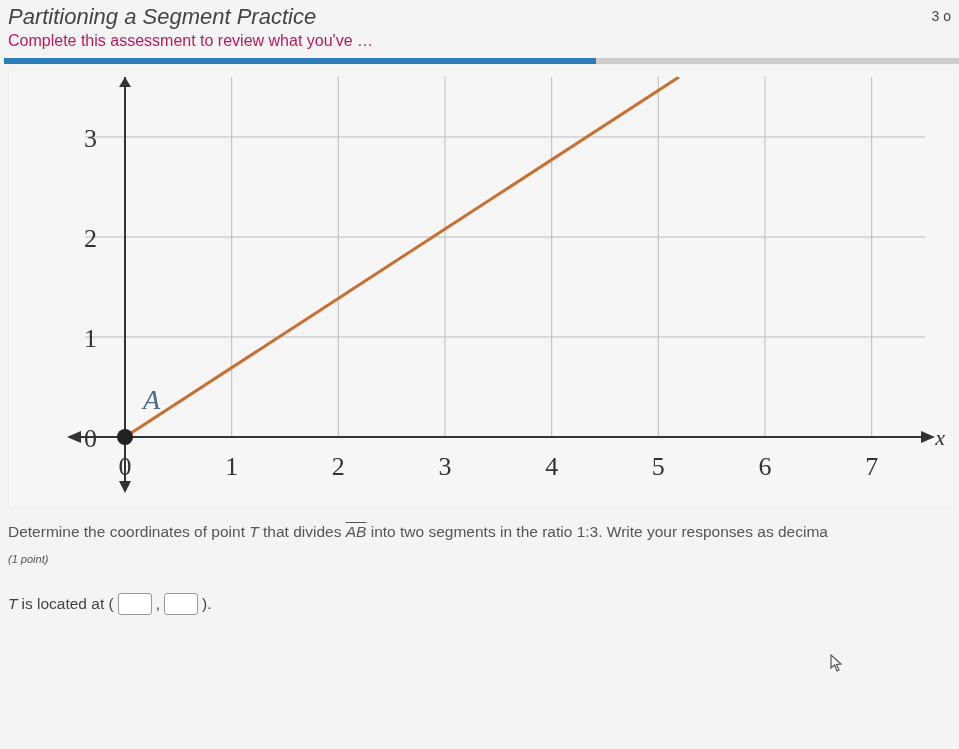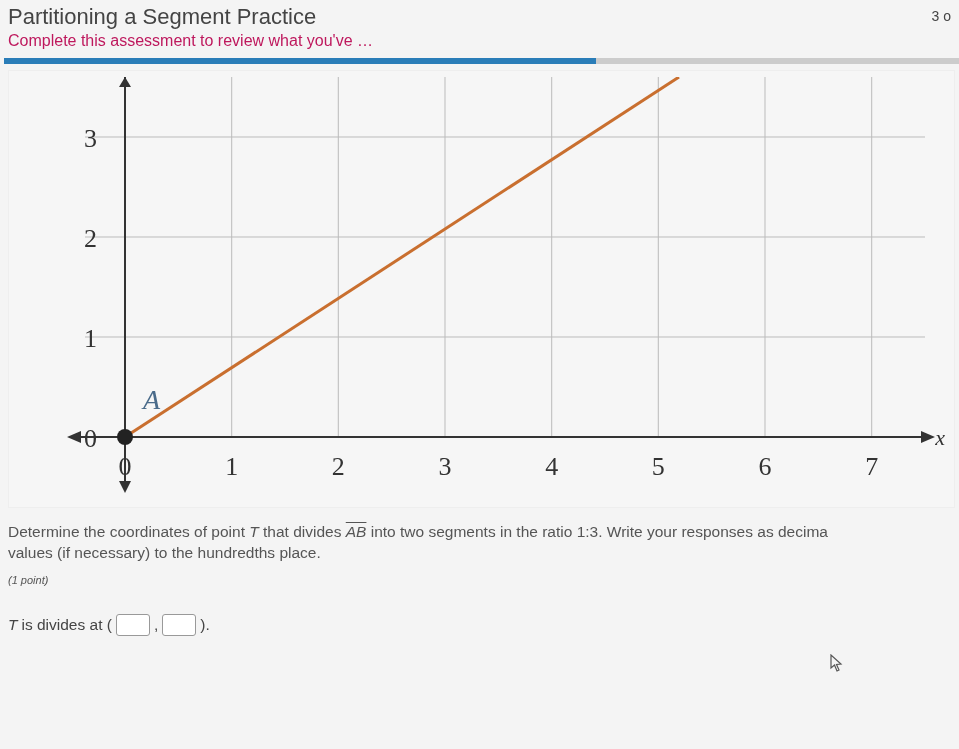--- a/index.html
+++ b/index.html
@@ -6,21 +6,21 @@
   body {
     font-family: Arial, Helvetica, sans-serif;
     background: #f4f4f4;
     color: #333;
     width: 959px;
     height: 749px;
     overflow: hidden;
     padding: 4px 0 0 4px;
   }
   .header { padding: 0 4px; }
-  .title { font-size: 22px; font-weight: 500; color: #444; }
+  .title { font-size: 22px; font-weight: 500; color: #444; font-style: italic; }
   .subtitle { font-size: 16px; color: #be185d; margin-top: 2px; }
   .top-right { position: absolute; top: 8px; right: 8px; font-size: 14px; color: #444; }
   .progress-track {
     margin-top: 8px;
     height: 6px;
     background: #ccc;
     width: 100%;
     position: relative;
   }
   .progress-fill {
@@ -129,28 +129,27 @@
     <text class="tick-label" x="643.3" y="398" text-anchor="middle">5</text>
     <text class="tick-label" x="750" y="398" text-anchor="middle">6</text>
     <text class="tick-label" x="856.7" y="398" text-anchor="middle">7</text>
 
     <text class="axis-label-x" x="930" y="368" text-anchor="end">x</text>
   </svg>
 </div>
 
 <div class="prompt">
   <span>Determine the coordinates of point </span><span class="ital">T</span><span> that divides </span><span class="seg-over">AB</span><span> into two segments in the ratio 1:3. Write your responses as decima</span><br>
-  <span>values (if necessary) to the hundredths place.</span>
 </div>
 
 <div class="points-lbl">(1 point)</div>
 
 <div class="answer-row">
   <span class="ital">T</span>
-  <span> is divides at (</span>
+  <span> is located at (</span>
   <input class="ans-input" value="" style="">
   <span>,</span>
   <input class="ans-input" value="" style="">
   <span>).</span>
 </div>
 
 <svg class="cursor-icon" style="left:830px; top:654px;" viewBox="0 0 14 18">
   <path d="M1 1 L1 14 L4.5 11 L7 17 L9 16 L6.5 10.5 L11 10 Z" fill="none" stroke="#555" stroke-width="1.2"></path>
 </svg>
 

